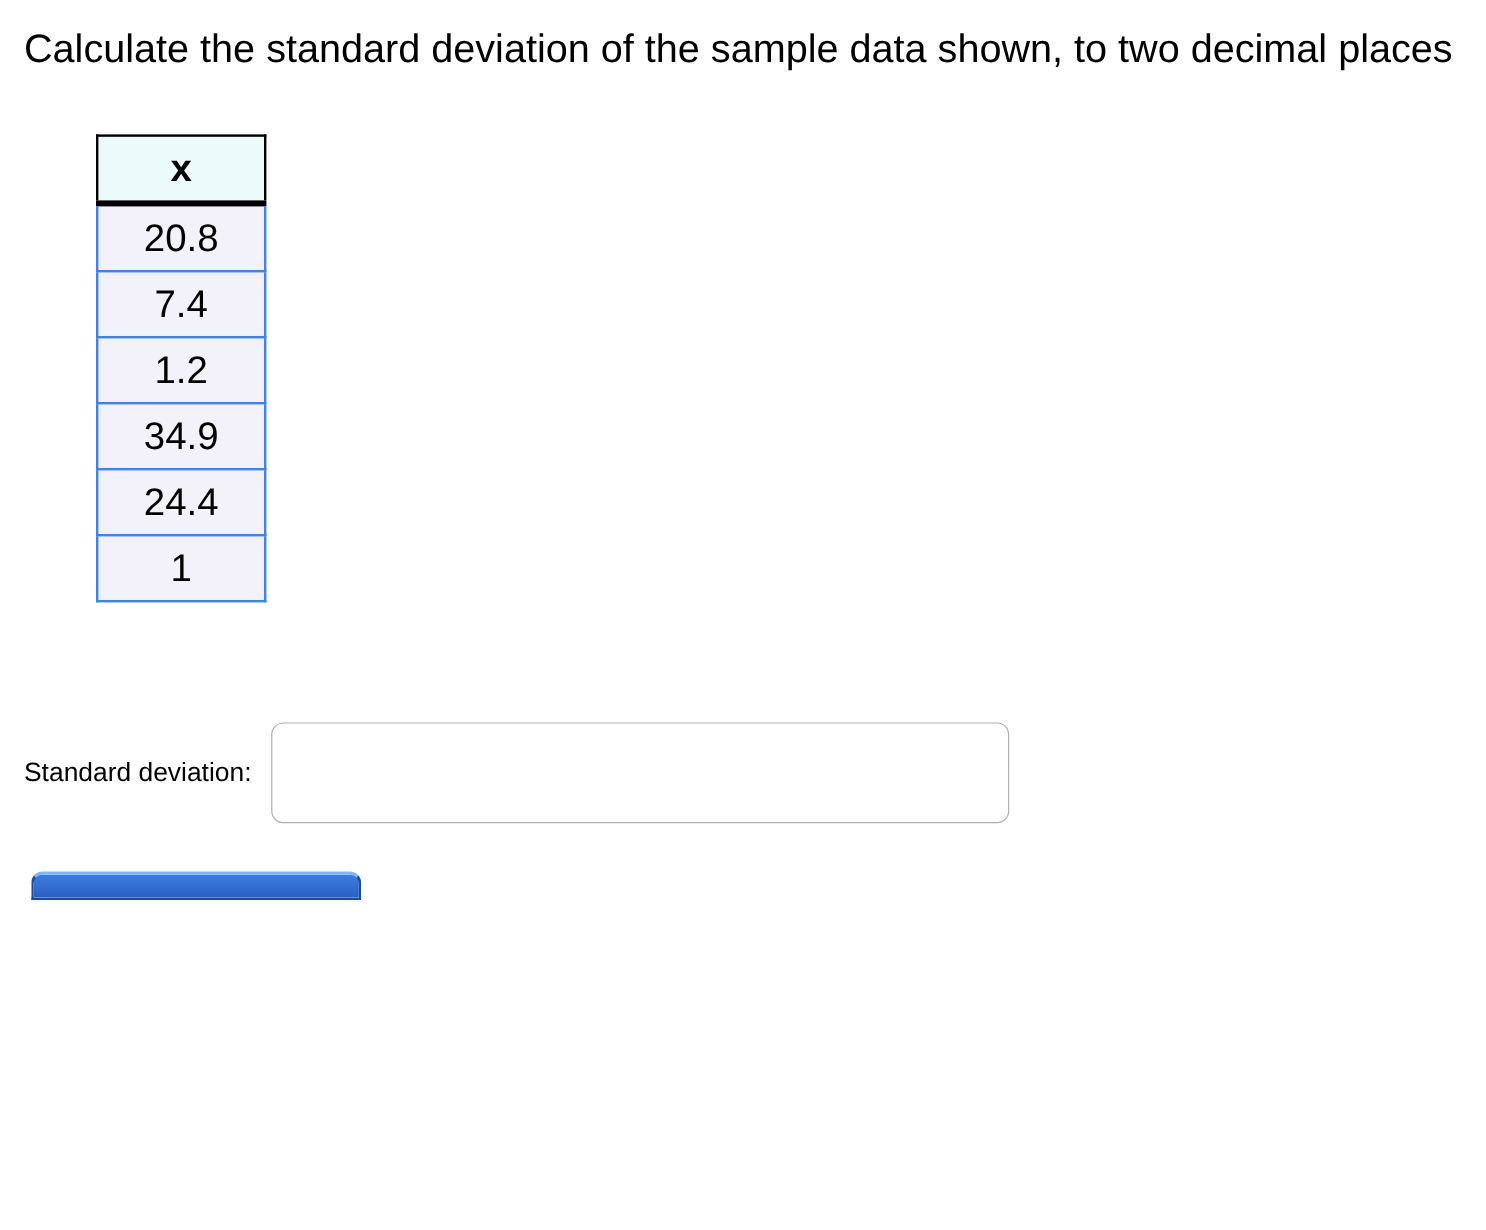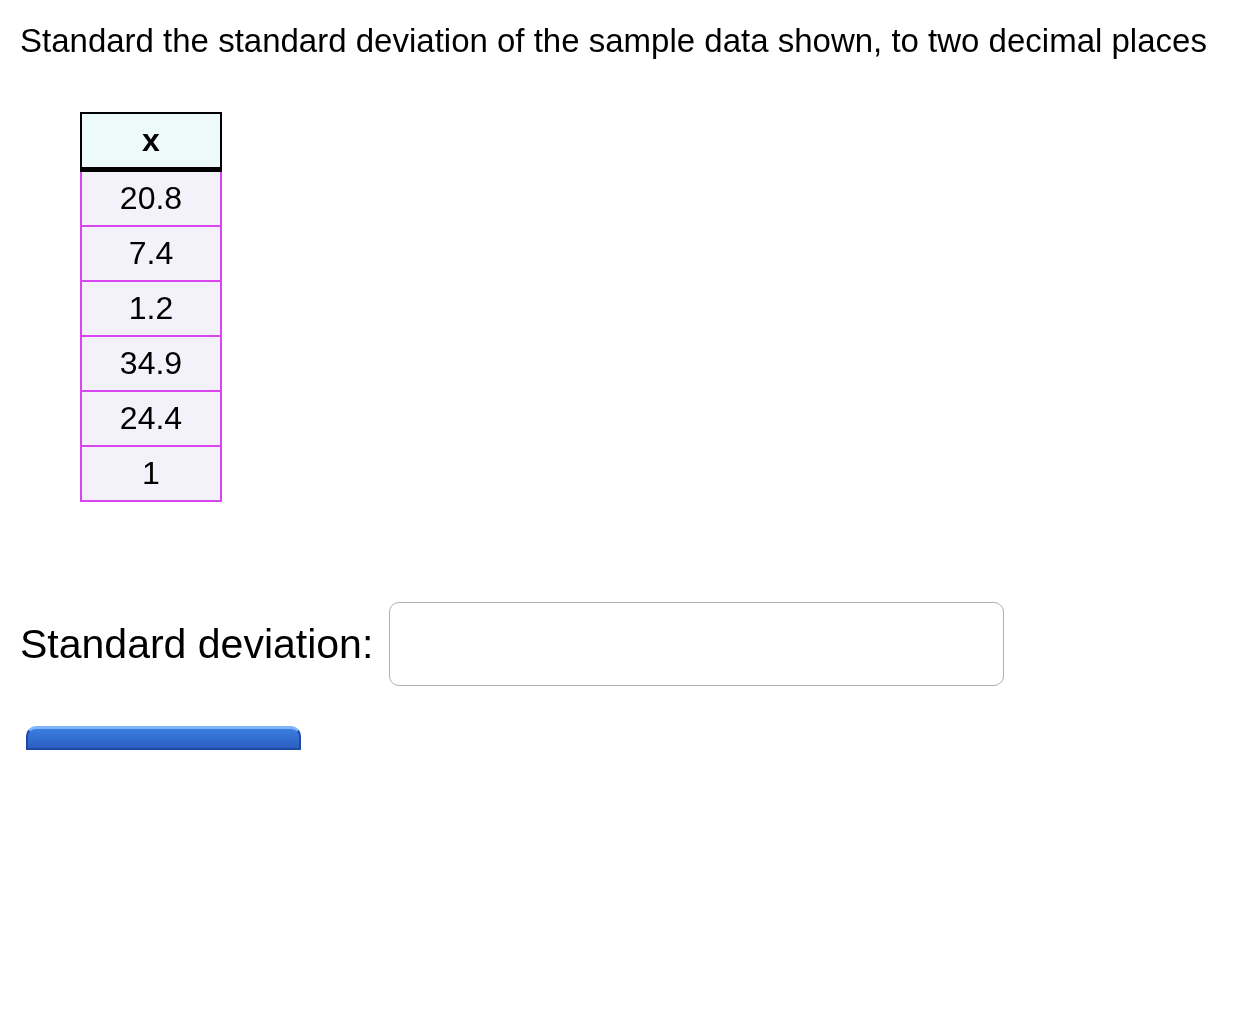--- a/index.html
+++ b/index.html
@@ -27,34 +27,34 @@
     background: #edfafa;
     border: 2px solid #000;
     border-bottom: 5px solid #000;
     padding: 8px 40px;
     font-weight: bold;
     text-align: center;
     font-size: 32px;
   }
   .data-table td {
     background: #f3f1f9;
-    border: 2px solid #d946ef;
+    border: 2px solid #3b82f6;
     padding: 8px 20px;
     text-align: center;
     font-size: 32px;
     min-width: 140px;
   }
   .answer-row {
     display: flex;
     align-items: center;
     gap: 16px;
     margin-bottom: 40px;
   }
   .answer-label {
-    font-size: 41px;
+    font-size: 22px;
   }
   .answer-input {
     width: 615px;
     height: 84px;
     border: 1.5px solid #b0b0b0;
     border-radius: 10px;
     font-size: 30px;
     padding: 8px 16px;
     background: #fff;
   }
@@ -65,21 +65,21 @@
     height: 24px;
     background: linear-gradient(#3a7de0, #2a5fc0);
     border: 2px solid #1f4aa3;
     border-top: 3px solid #7fb4ff;
     border-radius: 10px 10px 0 0;
   }
 </style>
 </head>
 <body>
 
-<div class="question">Standard the standard deviation of the sample data shown, to two decimal places</div>
+<div class="question">Calculate the standard deviation of the sample data shown, to two decimal places</div>
 
 <table class="data-table">
   <thead>
     <tr>
       <th>x</th>
     </tr>
   </thead>
   <tbody>
     <tr>
         <td>20.8</td>

